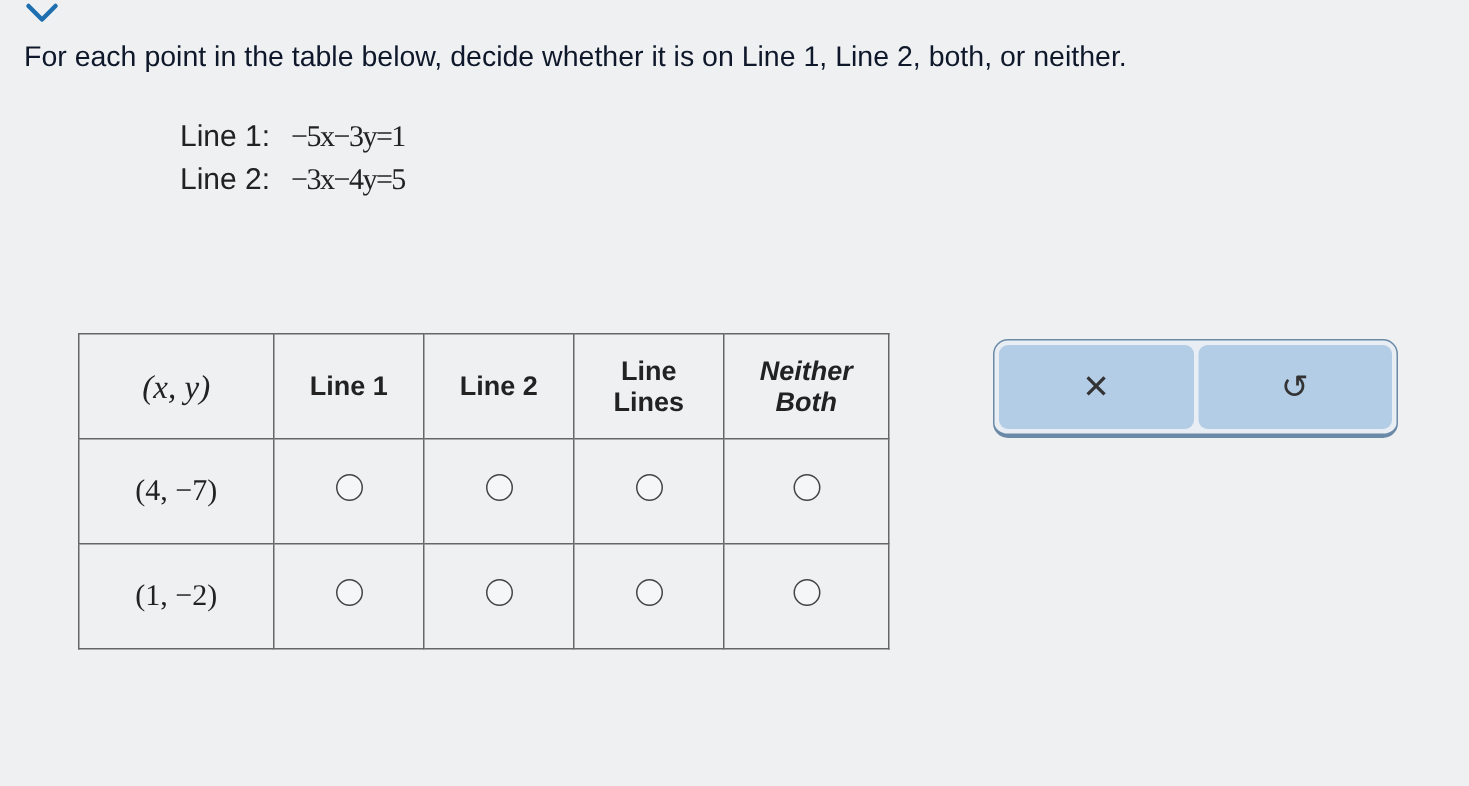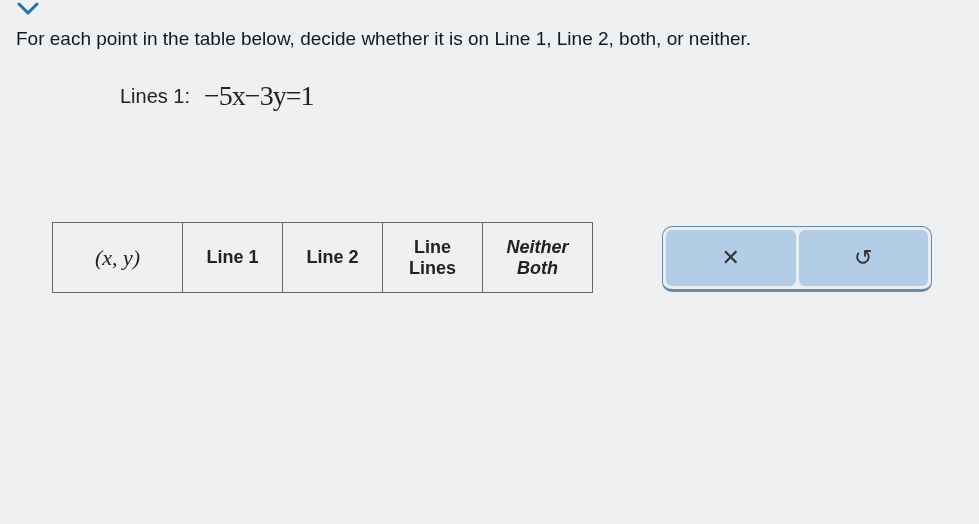--- a/index.html
+++ b/index.html
@@ -33,21 +33,21 @@
     color: #0f172a;
   }
   .equations {
     position: absolute;
     top: 80px;
     left: 120px;
     font-size: 20px;
   }
   .eq-row { display: flex; align-items: center; margin-bottom: 6px; }
   .eq-label { margin-right: 14px; }
-  .eq-math { font-family: "Times New Roman", serif; font-size: 28px; }
+  .eq-math { font-family: "Times New Roman", serif; font-size: 20px; }
   .answer-table {
     position: absolute;
     top: 222px;
     left: 52px;
     border-collapse: collapse;
   }
   .answer-table th, .answer-table td {
     border: 1px solid #666;
     text-align: center;
     vertical-align: middle;
@@ -114,40 +114,58 @@
 <div class="chevron-wrap">
   <svg viewBox="0 0 24 16">
       <polyline points="3,3 12,12 21,3" fill="none" stroke="#1e6fb0" stroke-width="3" stroke-linecap="round" stroke-linejoin="round"></polyline>
     </svg>
 </div>
 
 <div class="question-text">For each point in the table below, decide whether it is on Line 1, Line 2, both, or neither.</div>
 
 <div class="equations">
   <div class="eq-row">
-    <span class="eq-label">Lines 1:</span>
+    <span class="eq-label">Line 1:</span>
     <span class="eq-math minus">−5x−3y=1</span>
+  </div>
+  <div class="eq-row">
+    <span class="eq-label">Line 2:</span>
+    <span class="eq-math minus">−3x−4y=5</span>
   </div>
 </div>
 
 <table class="answer-table">
   <tbody>
       <tr>
     <th class="xy">(x, y)</th>
     <th class="col">Line 1</th>
     <th class="col">Line 2</th>
     <th class="col">
       <span>Line</span><br>
       <span>Lines</span>
     </th>
     <th class="colw">
       <span>Neither</span><br>
       <span>Both</span>
     </th>
   </tr>
+  <tr>
+    <td>(4, −7)</td>
+    <td><span class="radio-dot"></span></td>
+    <td><span class="radio-dot"></span></td>
+    <td><span class="radio-dot"></span></td>
+    <td><span class="radio-dot"></span></td>
+  </tr>
+  <tr>
+    <td>(1, −2)</td>
+    <td><span class="radio-dot"></span></td>
+    <td><span class="radio-dot"></span></td>
+    <td><span class="radio-dot"></span></td>
+    <td><span class="radio-dot"></span></td>
+  </tr>
 </tbody>
   </table>
 
 <div class="action-panel">
   <div class="action-btn">
     <span>✕</span>
   </div>
   <div class="action-btn">
     <span>↺</span>
   </div>

